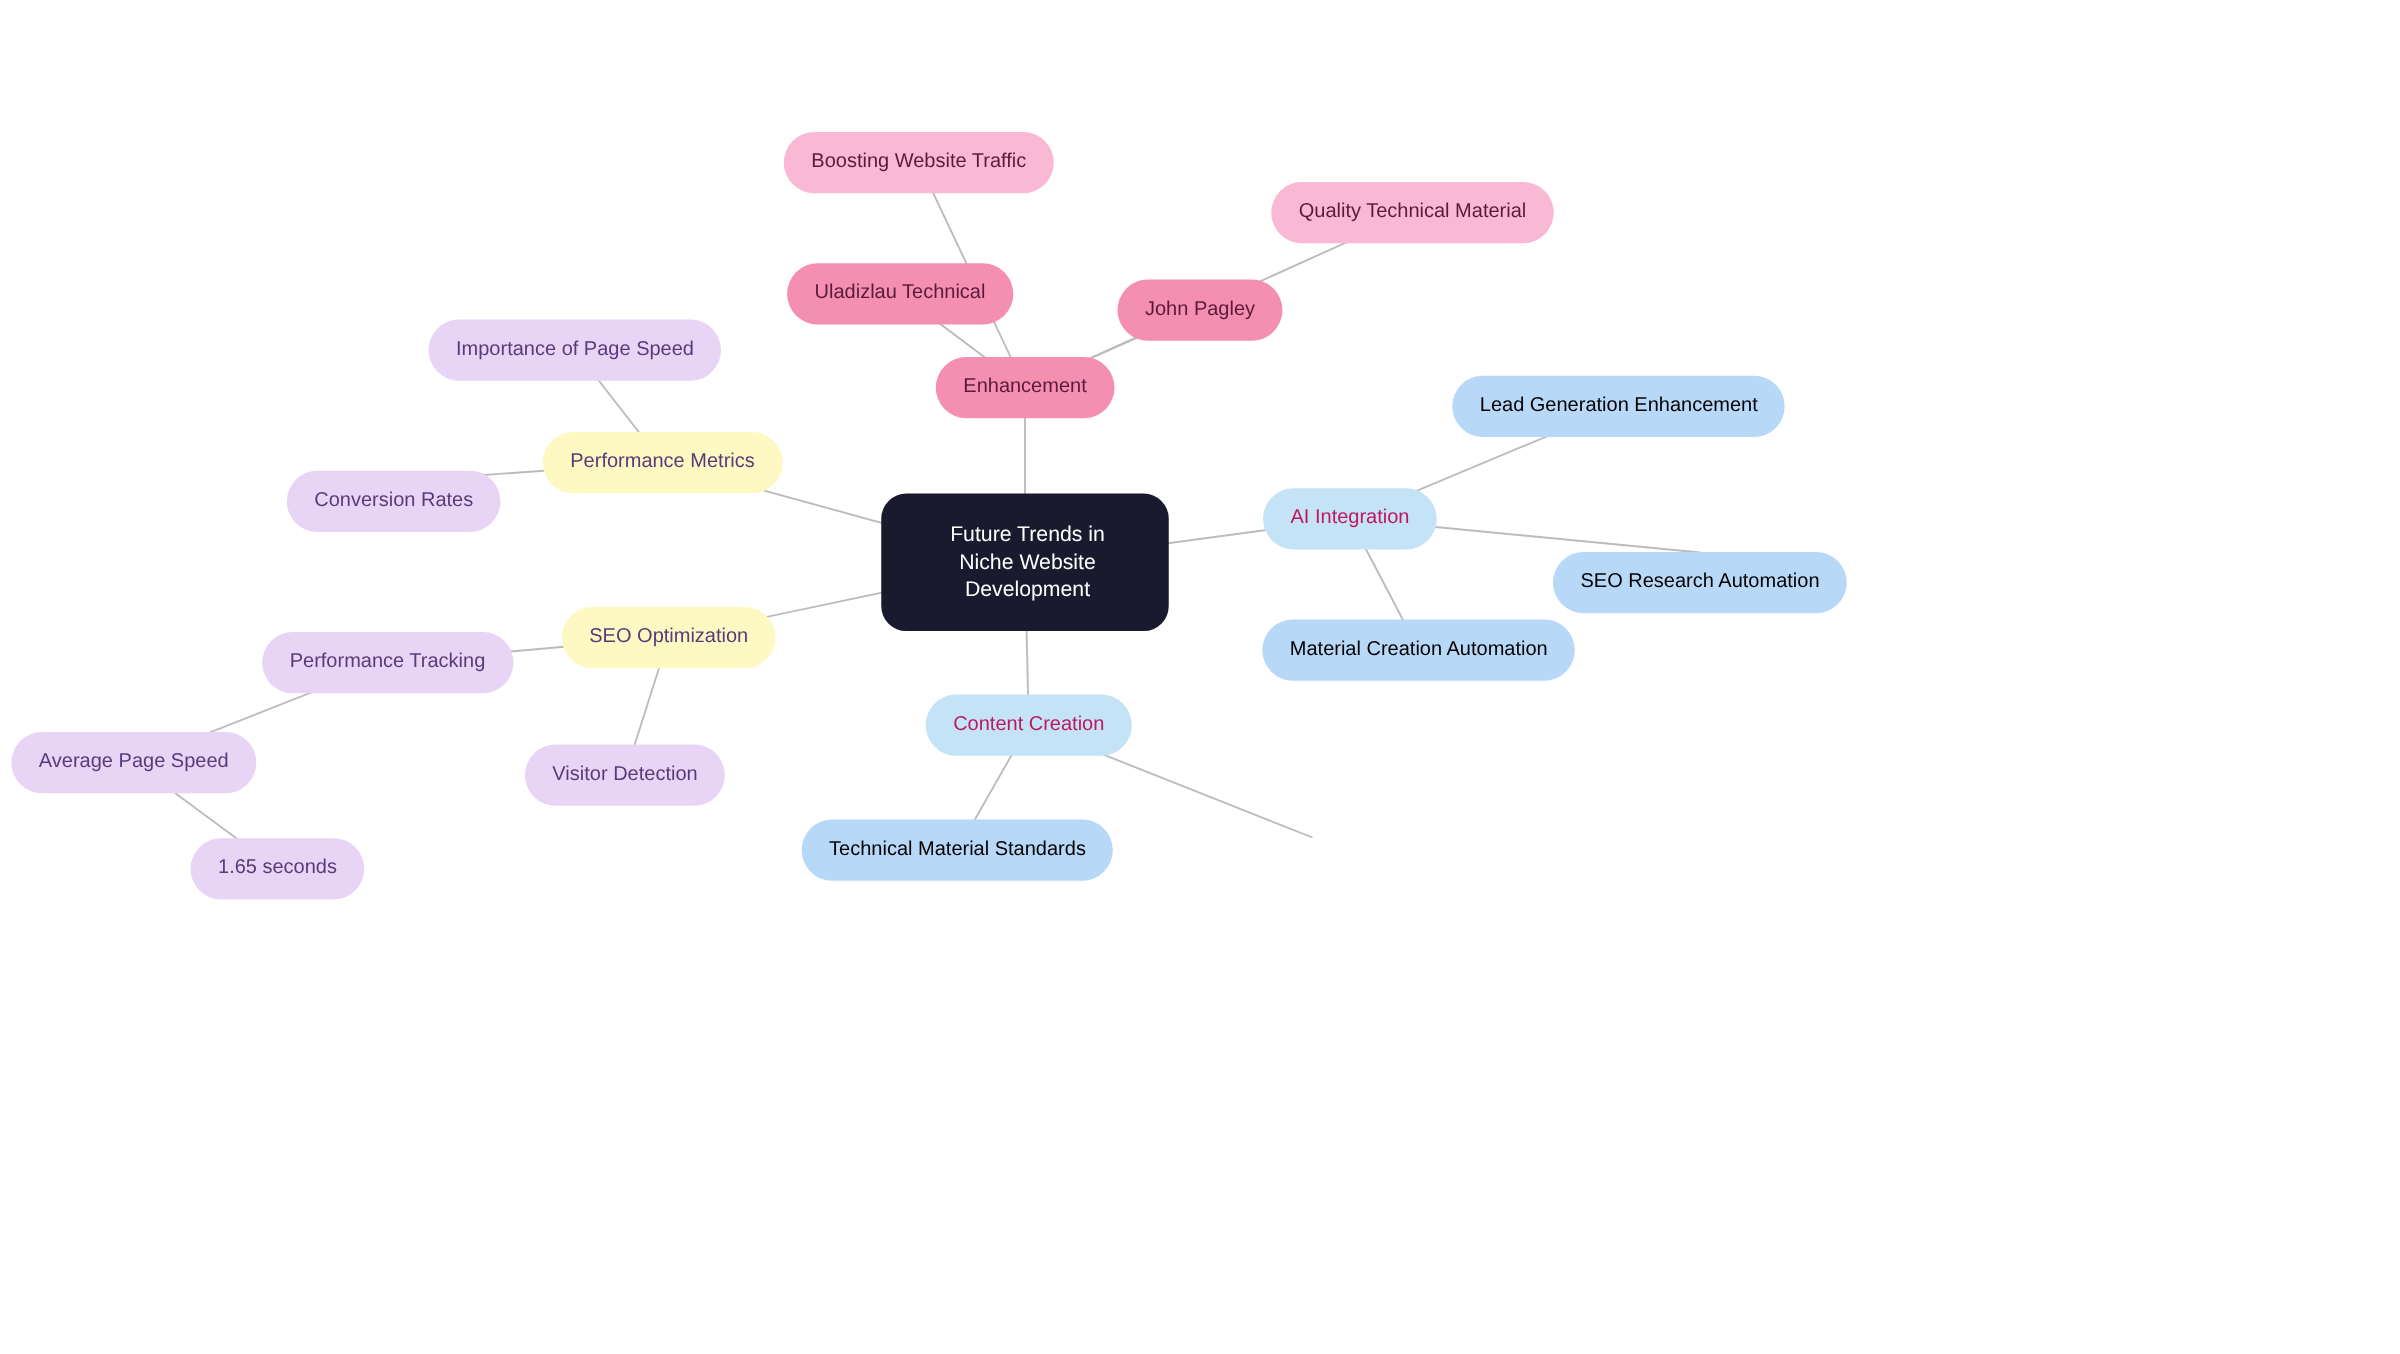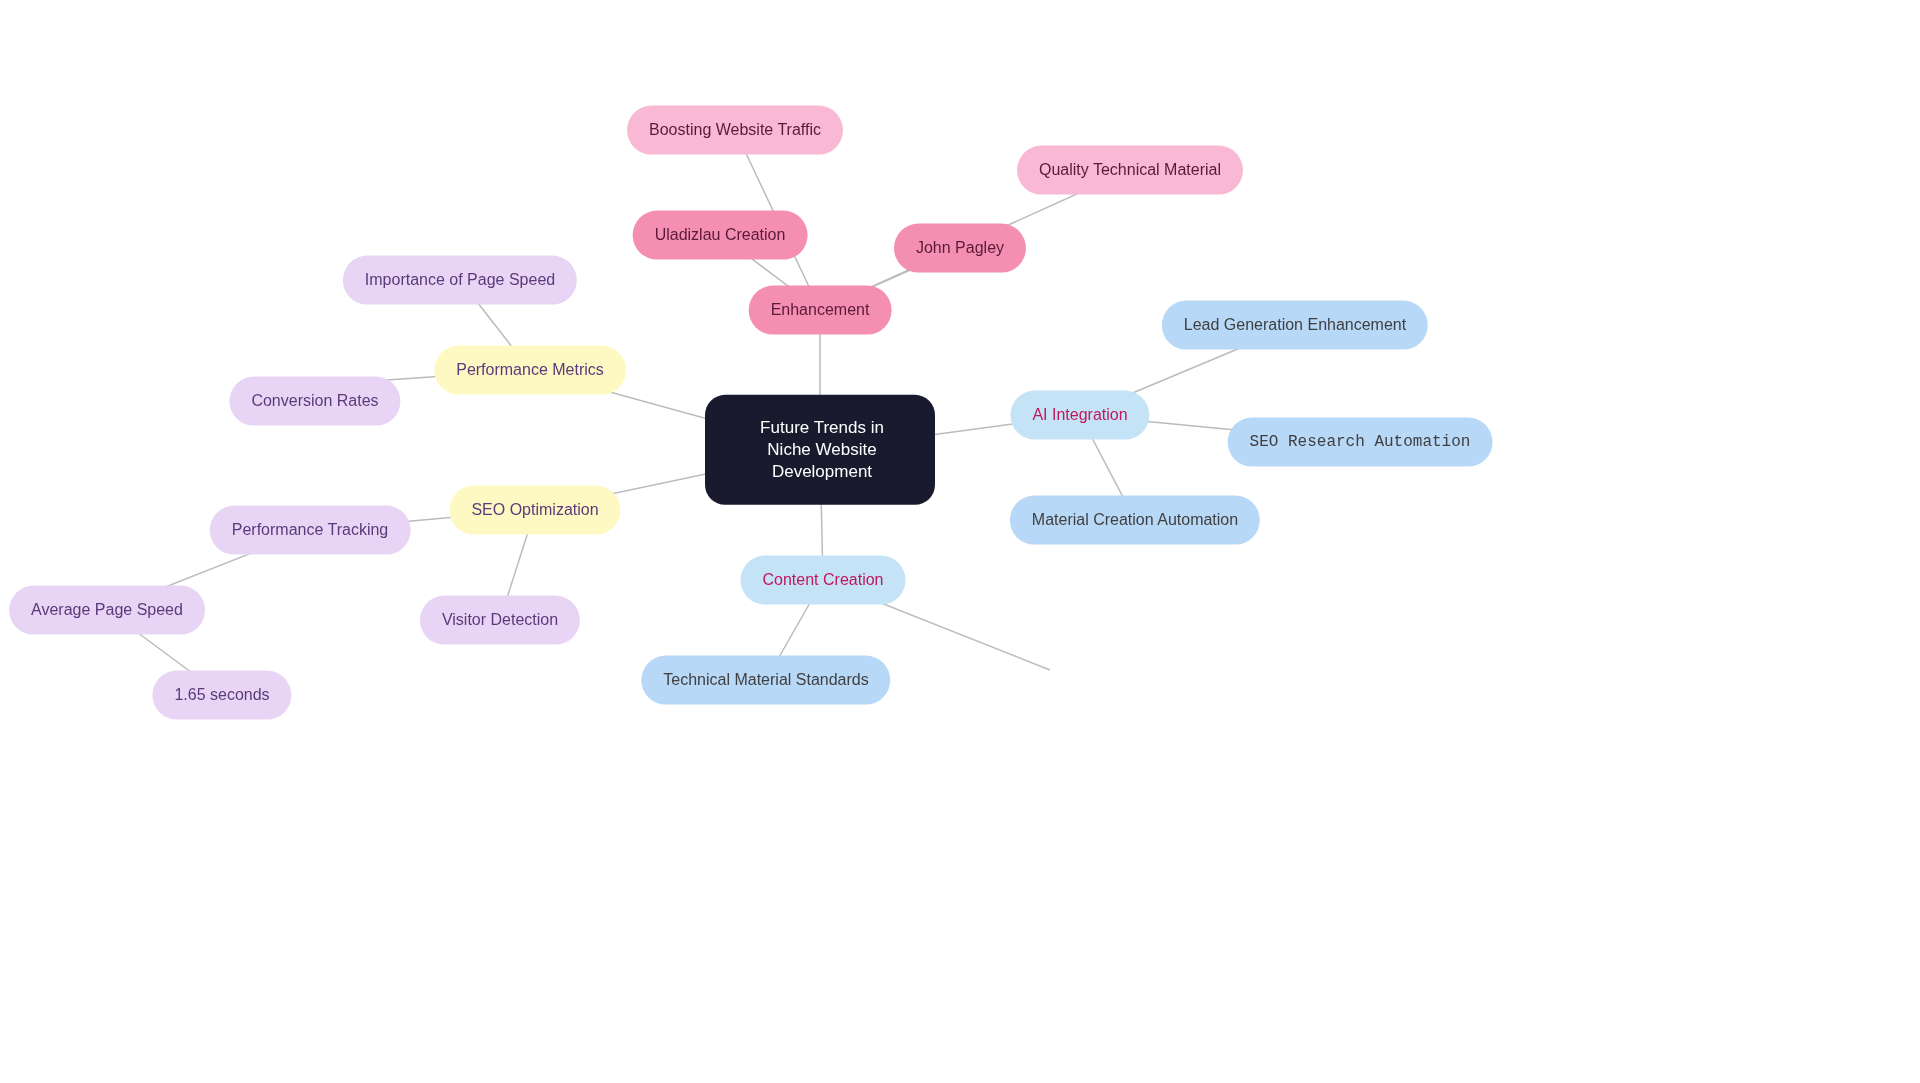--- a/index.html
+++ b/index.html
@@ -61,21 +61,21 @@
     .node-purple-light {
       background: #e8d5f5;
       color: #5a3a7a;
     }
     .node-purple-medium {
       background: #fef9c3;
       color: #5a3a7a;
     }
     .node-blue-light {
       background: #b8d8f8;
-      color: #404040;
+      color: #000000;
     }
     .node-blue-medium {
       background: #c5e3f7;
       color: #be185d;
     }
   </style>
 </head>
 <body>
 
 <div id="mindmap-canvas">
@@ -98,30 +98,30 @@
       <line x1="823" y1="580" x2="1050" y2="670" stroke="#bbbbbb" stroke-width="1.5"></line>
       <line x1="820" y1="450" x2="1080" y2="415" stroke="#bbbbbb" stroke-width="1.5"></line>
       <line x1="1080" y1="415" x2="1295" y2="325" stroke="#bbbbbb" stroke-width="1.5"></line>
       <line x1="1080" y1="415" x2="1360" y2="442" stroke="#bbbbbb" stroke-width="1.5"></line>
       <line x1="1080" y1="415" x2="1135" y2="520" stroke="#bbbbbb" stroke-width="1.5"></line>
     </svg>
 <div class="node node-center" style="left: 820px; top: 450px; padding-left: 32px;">Future Trends in Niche Website
 Development</div>
     <div class="node node-pink-medium" style="left: 820px; top: 310px;">Enhancement</div>
     <div class="node node-pink-light" style="left: 735px; top: 130px;">Boosting Website Traffic</div>
-    <div class="node node-pink-medium" style="left: 720px; top: 235px;">Uladizlau Creation</div>
+    <div class="node node-pink-medium" style="left: 720px; top: 235px;">Uladizlau Technical</div>
     <div class="node node-pink-medium" style="left: 960px; top: 248px;">John Pagley</div>
     <div class="node node-pink-light" style="left: 1130px; top: 170px;">Quality Technical Material</div>
     <div class="node node-purple-medium" style="left: 530px; top: 370px;">Performance Metrics</div>
     <div class="node node-purple-light" style="left: 460px; top: 280px;">Importance of Page Speed</div>
     <div class="node node-purple-light" style="left: 315px; top: 385px; margin-top: 16px;">Conversion Rates</div>
     <div class="node node-purple-medium" style="left: 535px; top: 510px;">SEO Optimization</div>
     <div class="node node-purple-light" style="left: 310px; top: 530px;">Performance Tracking</div>
     <div class="node node-purple-light" style="left: 500px; top: 620px;">Visitor Detection</div>
     <div class="node node-purple-light" style="left: 107px; top: 610px;">Average Page Speed</div>
     <div class="node node-purple-light" style="left: 222px; top: 695px;">1.65 seconds</div>
     <div class="node node-blue-medium" style="left: 823px; top: 580px;">Content Creation</div>
     <div class="node node-blue-light" style="left: 766px; top: 680px;">Technical Material Standards</div>
     <div class="node node-blue-medium" style="left: 1080px; top: 415px;">AI Integration</div>
     <div class="node node-blue-light" style="left: 1295px; top: 325px;">Lead Generation Enhancement</div>
-    <div class="node node-blue-light" style="left: 1360px; top: 442px; font-family: Liberation Mono, monospace;">SEO Research Automation</div>
+    <div class="node node-blue-light" style="left: 1360px; top: 466px;">SEO Research Automation</div>
     <div class="node node-blue-light" style="left: 1135px; top: 520px;">Material Creation Automation</div>
   </div>
 
 </body></html>

